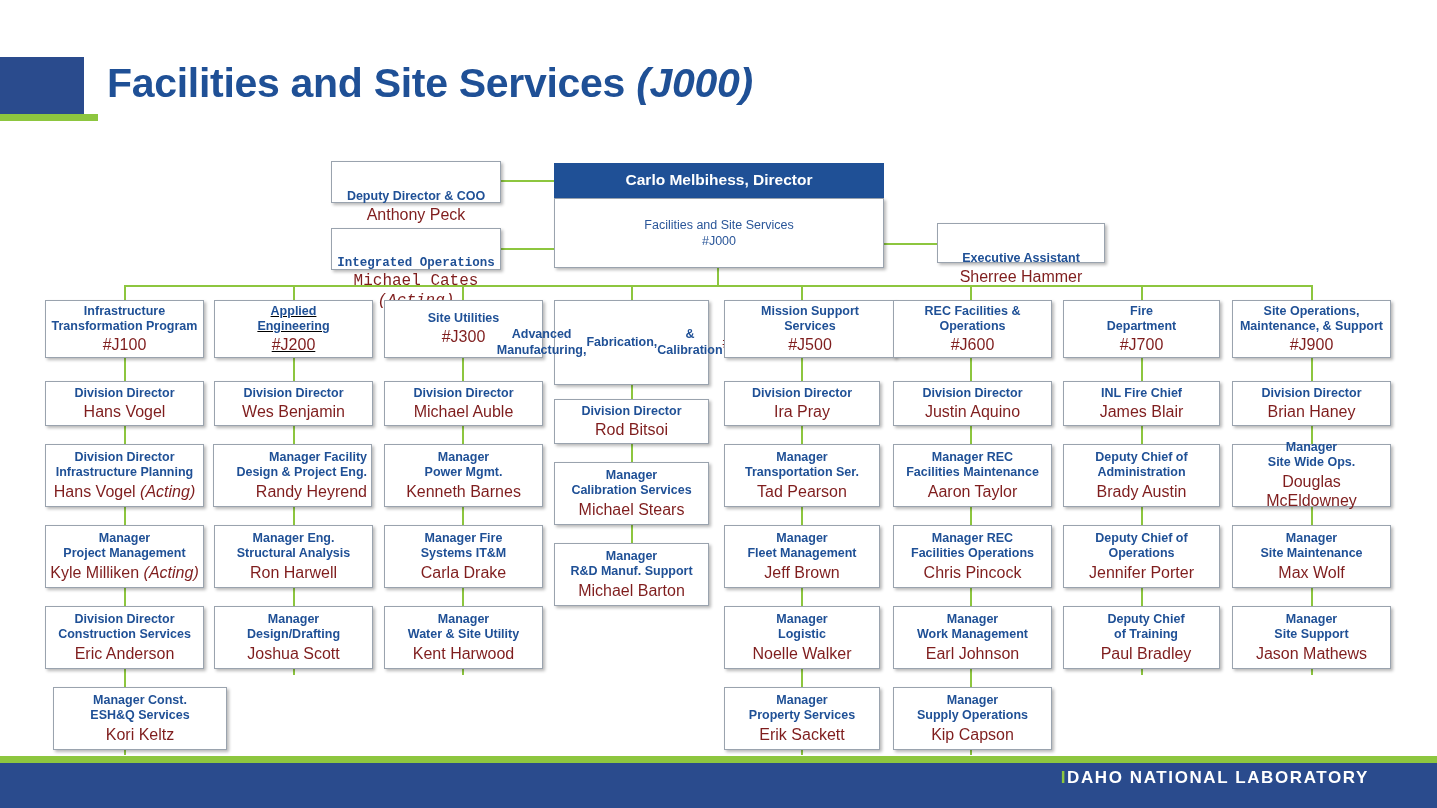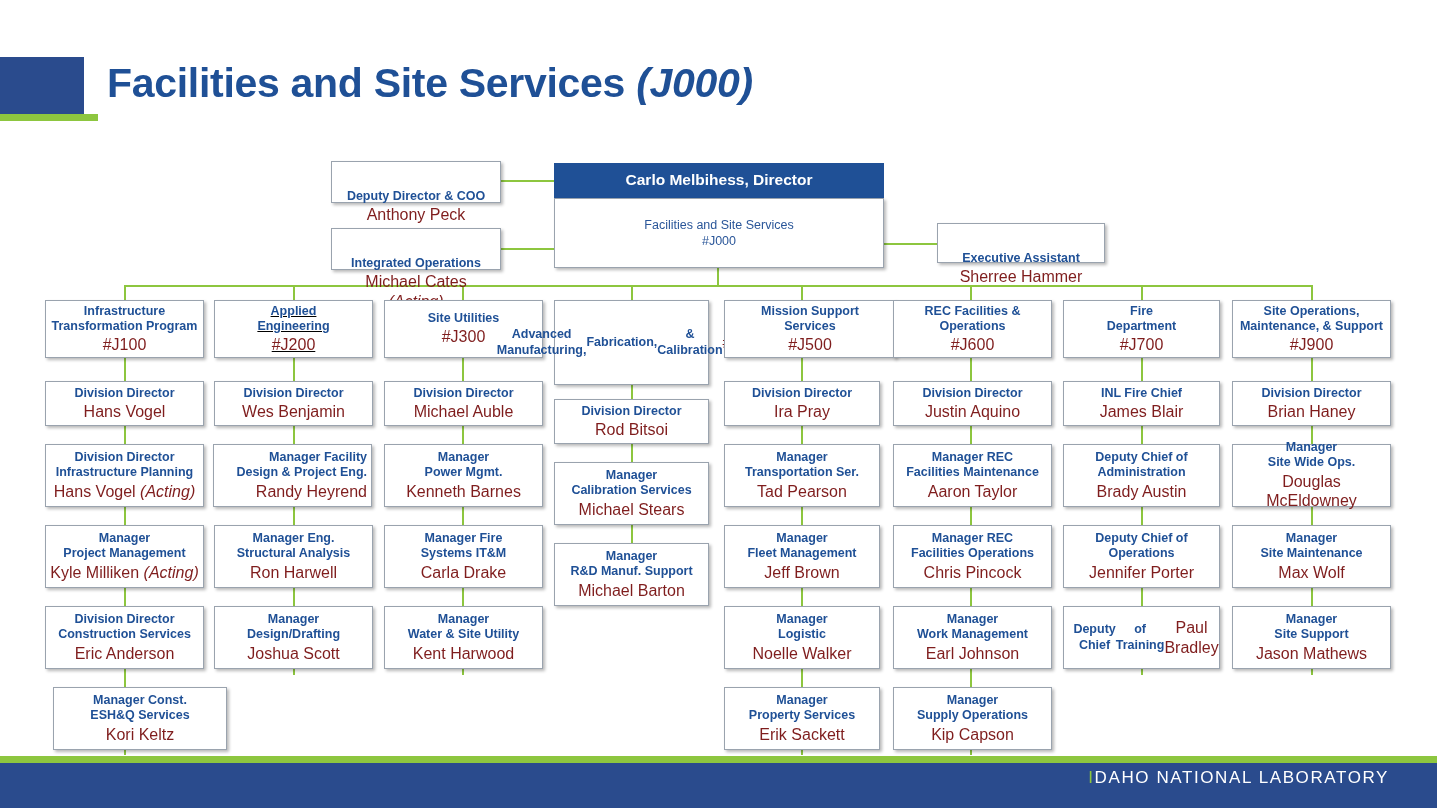--- a/index.html
+++ b/index.html
@@ -59,26 +59,26 @@
   .footer-green {
     position: absolute;
     left: 0;
     top: 756px;
     width: 1437px;
     height: 7px;
     background: #8dc63f;
   }
   .footer-text {
     position: absolute;
-    right: 48px;
+    right: 68px;
     top: 768px;
     color: #ffffff;
     font-size: 17px;
     letter-spacing: 1.6px;
-    font-weight: normal;
+    font-weight: bold;
   }
   .footer-text .lead {
     color: #8dc63f;
   }
 
   
   .box {
     position: absolute;
     box-sizing: border-box;
     background: #ffffff;
@@ -166,21 +166,21 @@
 <div class="ln v" style="left:801px; top:355px; height:400px;"></div>
 <div class="ln v" style="left:970px; top:355px; height:400px;"></div>
 <div class="ln v" style="left:1141px; top:355px; height:320px;"></div>
 <div class="ln v" style="left:1311px; top:355px; height:320px;"></div>
 
 <div class="box top" style="left:331px; top:161px; width:170px; height:42px;">
   <span class="t">Deputy Director &amp; COO</span>
   <span class="s">Anthony Peck</span>
 </div>
 
-<div class="box top" style="left:331px; top:228px; width:170px; height:42px;">
+<div class="box top" style="left:331px; top:228px; width:170px; height:42px;font-family:Liberation Mono, monospace;">
   <span class="t">Integrated Operations</span>
   <span class="s"><span>Michael Cates </span><span class="it">(Acting)</span></span>
 </div>
 
 <div class="box dir" style="left:554px; top:163px; width:330px; height:35px;">
   <span class="t">Carlo Melbihess, Director</span>
 </div>
 <div class="box dirbody" style="left:554px; top:198px; width:330px; height:70px;">
   <span class="s">Facilities and Site Services</span>
   <span class="s">#J000</span>
@@ -358,21 +358,21 @@
     <div class="box" style="left: 1063px; top: 444px; width: 157px; height: 63px; display: flex; flex-direction: column; align-items: center; justify-content: center;">
       <span class="t">Deputy Chief of</span>
       <span class="t">Administration</span>
       <span class="s">Brady Austin</span>
     </div>
     <div class="box" style="left: 1063px; top: 525px; width: 157px; height: 63px; display: flex; flex-direction: column; align-items: center; justify-content: center;">
       <span class="t">Deputy Chief of</span>
       <span class="t">Operations</span>
       <span class="s">Jennifer Porter</span>
     </div>
-    <div class="box" style="left: 1063px; top: 606px; width: 157px; height: 63px; display: flex; flex-direction: row; align-items: center; justify-content: center; padding-left: 13px;">
+    <div class="box" style="left: 1063px; top: 606px; width: 157px; height: 63px; display: flex; flex-direction: column; align-items: center; justify-content: center; padding-left: 13px;">
       <span class="t">Deputy Chief</span>
       <span class="t">of Training</span>
       <span class="s">Paul Bradley</span>
     </div>
     <div class="box" style="left: 1232px; top: 300px; width: 159px; height: 58px; display: flex; flex-direction: column; align-items: center; justify-content: center;">
       <span class="t">Site Operations,</span>
       <span class="t">Maintenance, &amp; Support</span>
       <span class="s">#J900</span>
     </div>
     <div class="box" style="left: 1232px; top: 381px; width: 159px; height: 45px; display: flex; flex-direction: column; align-items: center; justify-content: center;">

